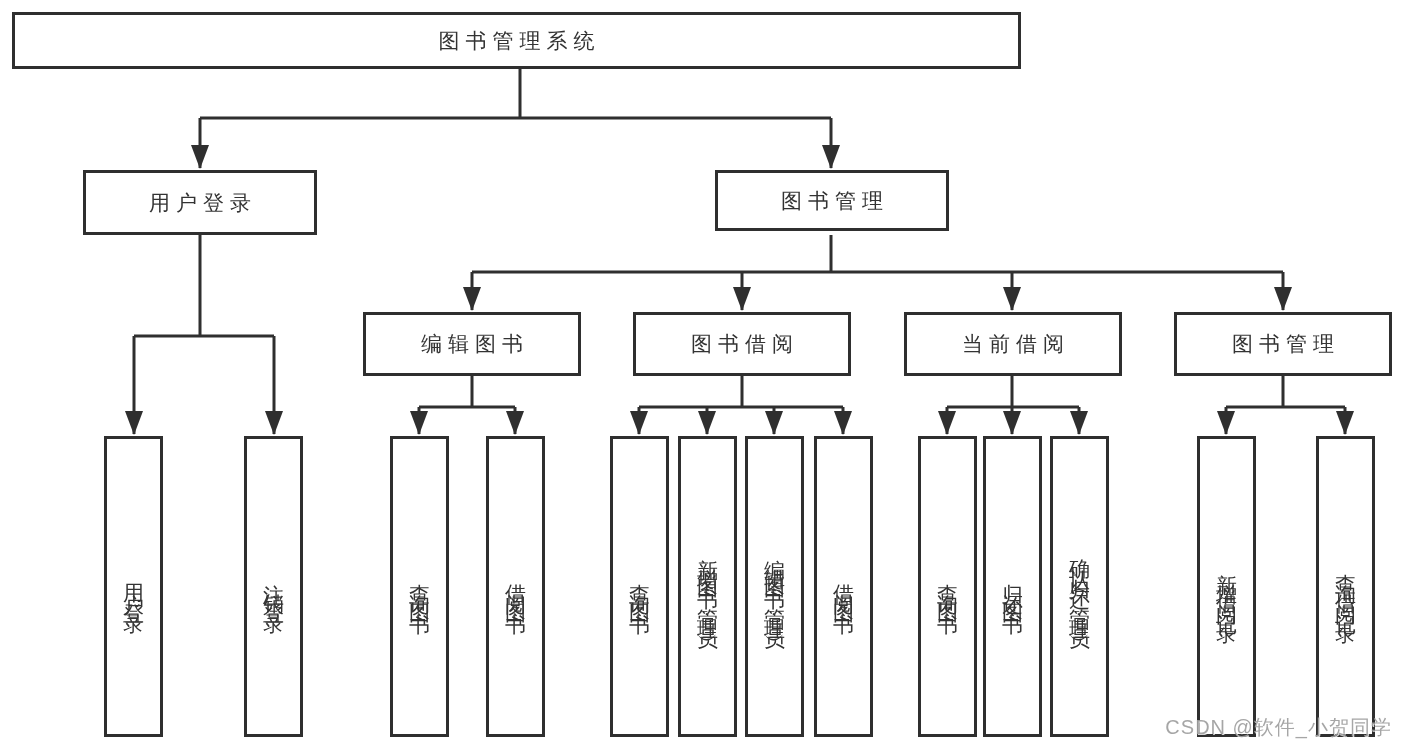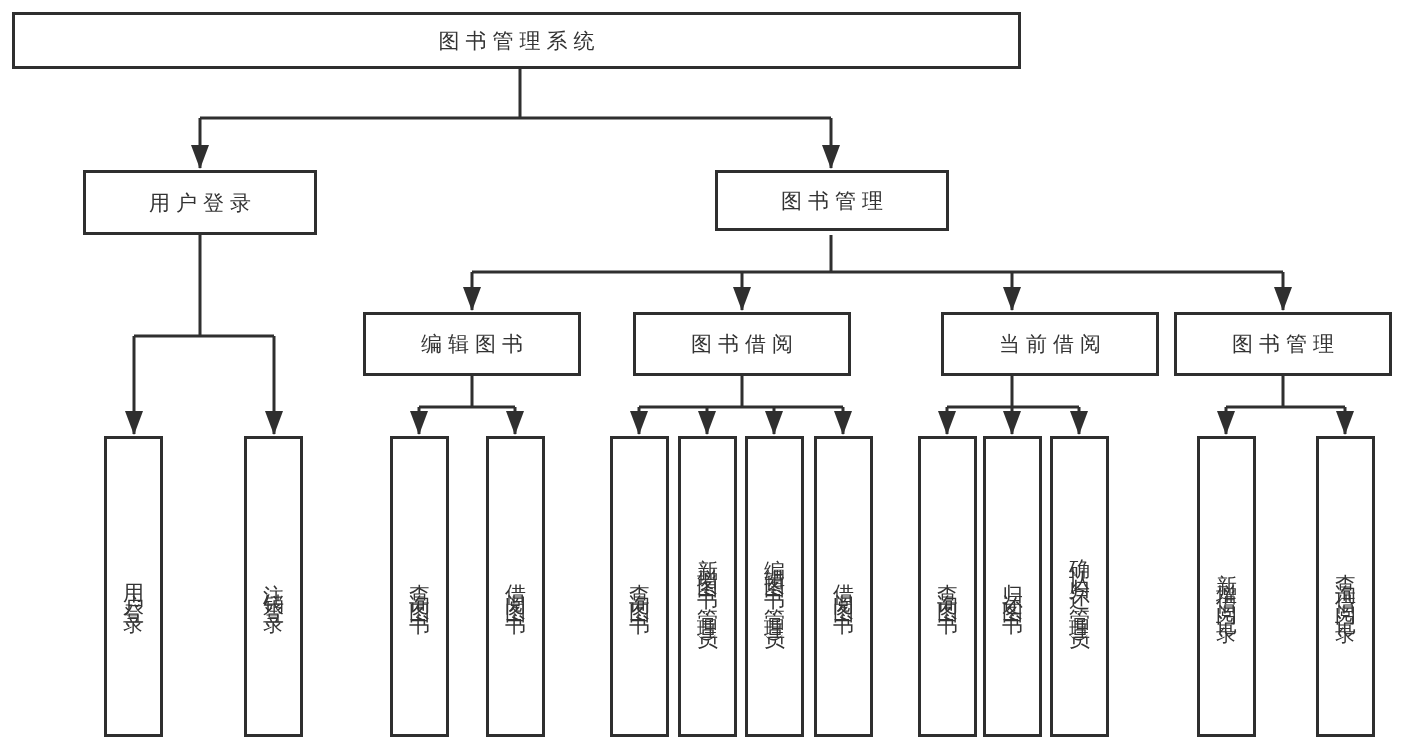--- a/index.html
+++ b/index.html
@@ -40,21 +40,21 @@
     overflow: hidden;
   }
   
   #n-root   { left: 12px;  top: 12px;  width: 1009px; height: 57px; }
   
   #n-user-login { left: 83px;  top: 170px; width: 234px; height: 65px; }
   #n-book-mgmt  { left: 715px; top: 170px; width: 234px; height: 61px; }
   
   #n-new-book-rec   { left: 363px;  top: 312px; width: 218px; height: 64px; }
   #n-book-borrow    { left: 633px;  top: 312px; width: 218px; height: 64px; }
-  #n-current-borrow { left: 941px;  top: 312px; width: 218px; height: 64px; }
+  #n-current-borrow { left: 904px;  top: 312px; width: 218px; height: 64px; }
   #n-borrow-records { left: 1174px; top: 312px; width: 218px; height: 64px; }
   
   .leaf { top: 436px; width: 59px; height: 301px; }
   #n-ul-login      { left: 104px; }
   #n-ul-logout     { left: 244px; }
   #n-nbr-query     { left: 390px; }
   #n-nbr-borrow    { left: 486px; }
   #n-bb-query      { left: 610px; }
   #n-bb-add        { left: 678px; }
   #n-bb-edit       { left: 745px; }
@@ -141,14 +141,15 @@
   <div id="n-bb-edit" class="box v leaf">编辑图书（管理员）</div>
   <div id="n-bb-borrow" class="box v leaf">借阅图书</div>
 
   <div id="n-cb-query" class="box v leaf">查询图书</div>
   <div id="n-cb-return" class="box v leaf">归还图书</div>
   <div id="n-cb-confirm" class="box v leaf">确认归还（管理员）</div>
 
   <div id="n-br-add" class="box v leaf">新增借阅记录</div>
   <div id="n-br-query" class="box v leaf">查询借阅记录</div>
 
+  <div id="watermark">CSDN @软件_小贺同学</div>
 
 </div>
 
 </body></html>

